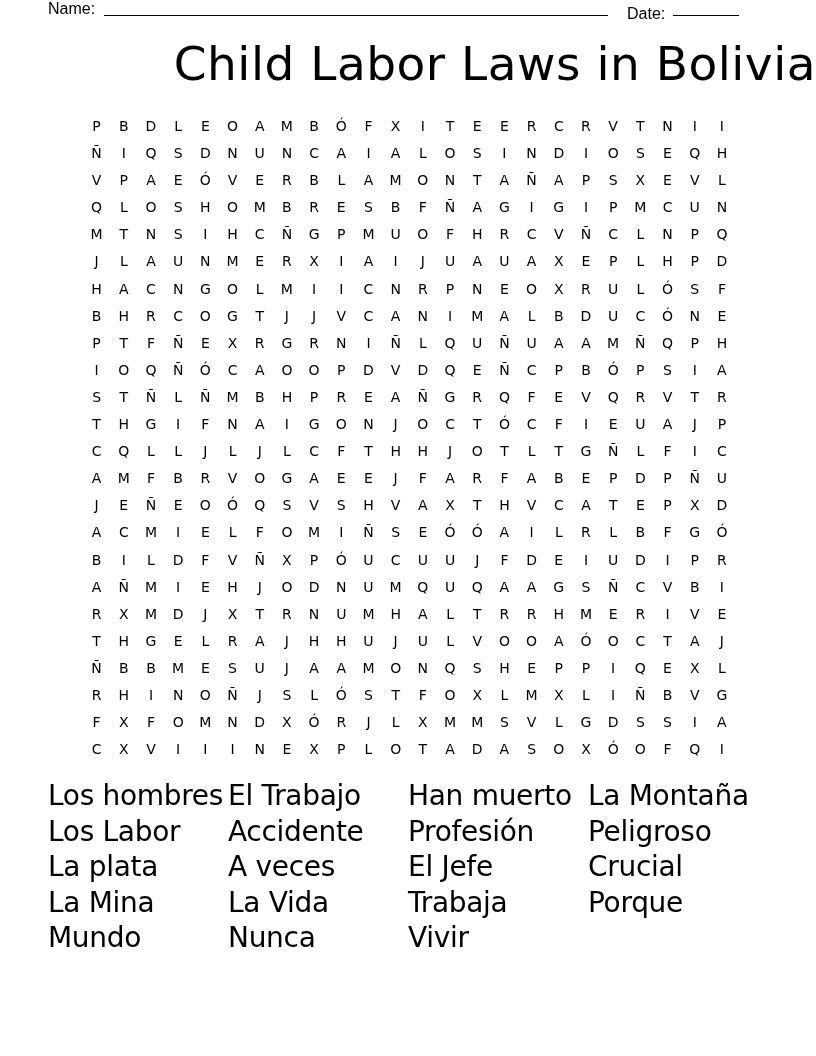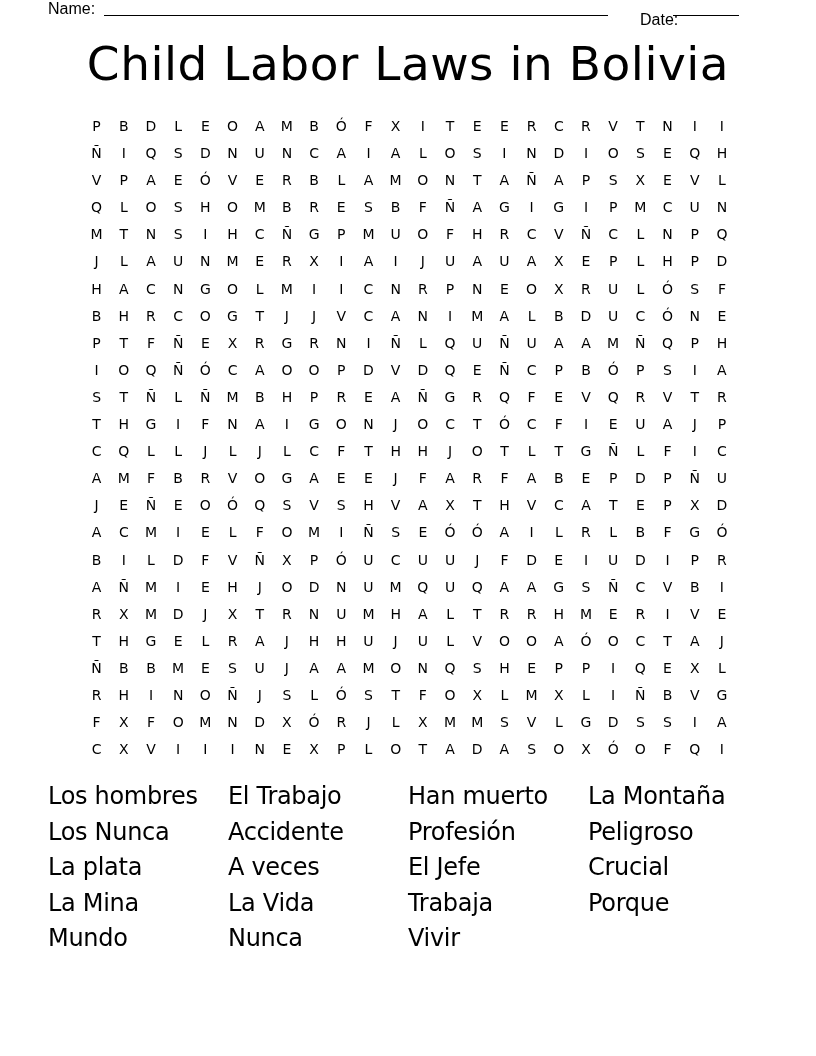--- a/index.html
+++ b/index.html
@@ -3,37 +3,37 @@
   <meta charset="utf-8">
   <style>
     html, body { margin: 0; padding: 0; background: #ffffff; }
     body { width: 816px; height: 1056px; position: relative; overflow: hidden; color: #000; }
     .header-line {
       position: absolute; top: 0; left: 48px; width: 700px; height: 20px;
       font-family: "Liberation Sans", sans-serif; font-size: 16px; line-height: 18px;
     }
     .header-line .name-label { position: absolute; left: 0; top: 0; }
     .header-line .name-blank { position: absolute; left: 56px; top: 15px; width: 504px; border-bottom: 1px solid #000; }
-    .header-line .date-label { position: absolute; left: 579px; top: 11px; margin-left: 13px; }
+    .header-line .date-label { position: absolute; left: 579px; top: 5px; }
     .header-line .date-blank { position: absolute; left: 625px; top: 15px; width: 66px; border-bottom: 1px solid #000; }
     .title {
-      position: absolute; top: 34px; left: 0; width: 816px; text-align: center;
+      position: absolute; top: 34px; left: 0; width: 816px; text-align: right;
       font-family: "DejaVu Sans", sans-serif; font-size: 47px; line-height: 60px;
       letter-spacing: 0.5px;
     }
     .grid {
       position: absolute; top: 113px; left: 83px;
       display: grid; grid-template-columns: repeat(24, 27.2px); grid-auto-rows: 27.1px;
       font-family: "DejaVu Sans", sans-serif; font-size: 14px;
     }
     .cell { text-align: center; line-height: 27px; }
     .words {
       position: absolute; top: 779px; left: 48px;
       display: grid; grid-template-columns: 180px 180px 180px 180px; grid-auto-rows: 35.5px;
-      font-family: "DejaVu Sans", sans-serif; font-size: 24px; line-height: 34px;
+      font-family: "DejaVu Sans", sans-serif; font-size: 28px; line-height: 34px;
     }
     .word { white-space: nowrap; letter-spacing: -0.3px; }
   </style>
 </head>
 <body>
 
 <div class="header-line">
   <span class="name-label">Name:</span>
   <span class="name-blank"></span>
   <span class="date-label">Date:</span>
@@ -619,21 +619,21 @@
     <div class="cell">F</div>
     <div class="cell">Q</div>
     <div class="cell">I</div>
   </div>
 
 <div class="words" id="words">
     <div class="word">Los hombres</div>
     <div class="word">El Trabajo</div>
     <div class="word">Han muerto</div>
     <div class="word">La Montaña</div>
-    <div class="word">Los Nunca</div>
+    <div class="word">Los Labor</div>
     <div class="word">Accidente</div>
     <div class="word">Profesión</div>
     <div class="word">Peligroso</div>
     <div class="word">La plata</div>
     <div class="word">A veces</div>
     <div class="word">El Jefe</div>
     <div class="word">Crucial</div>
     <div class="word">La Mina</div>
     <div class="word">La Vida</div>
     <div class="word">Trabaja</div>

